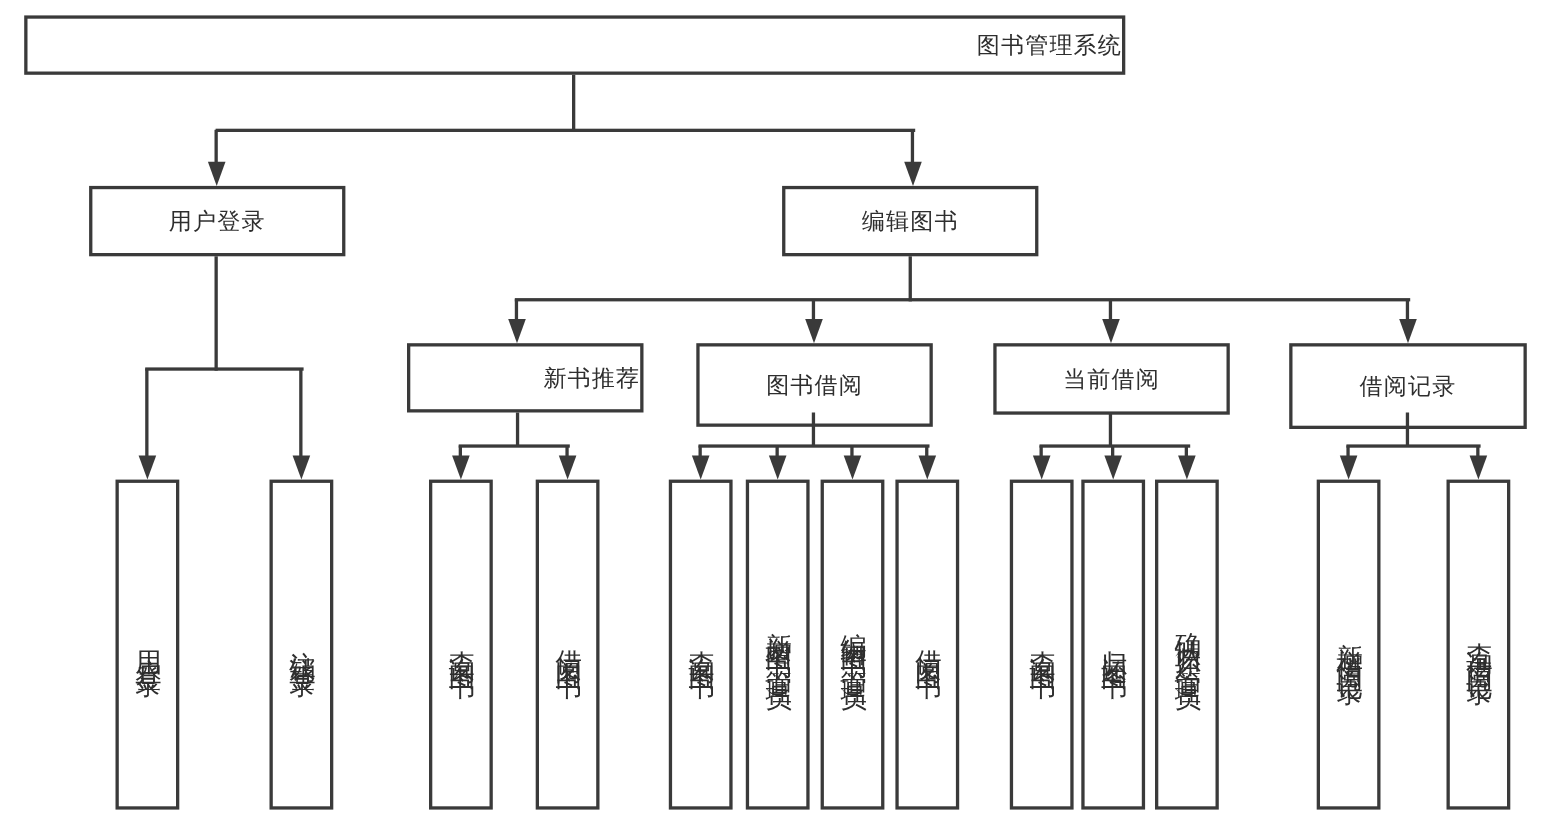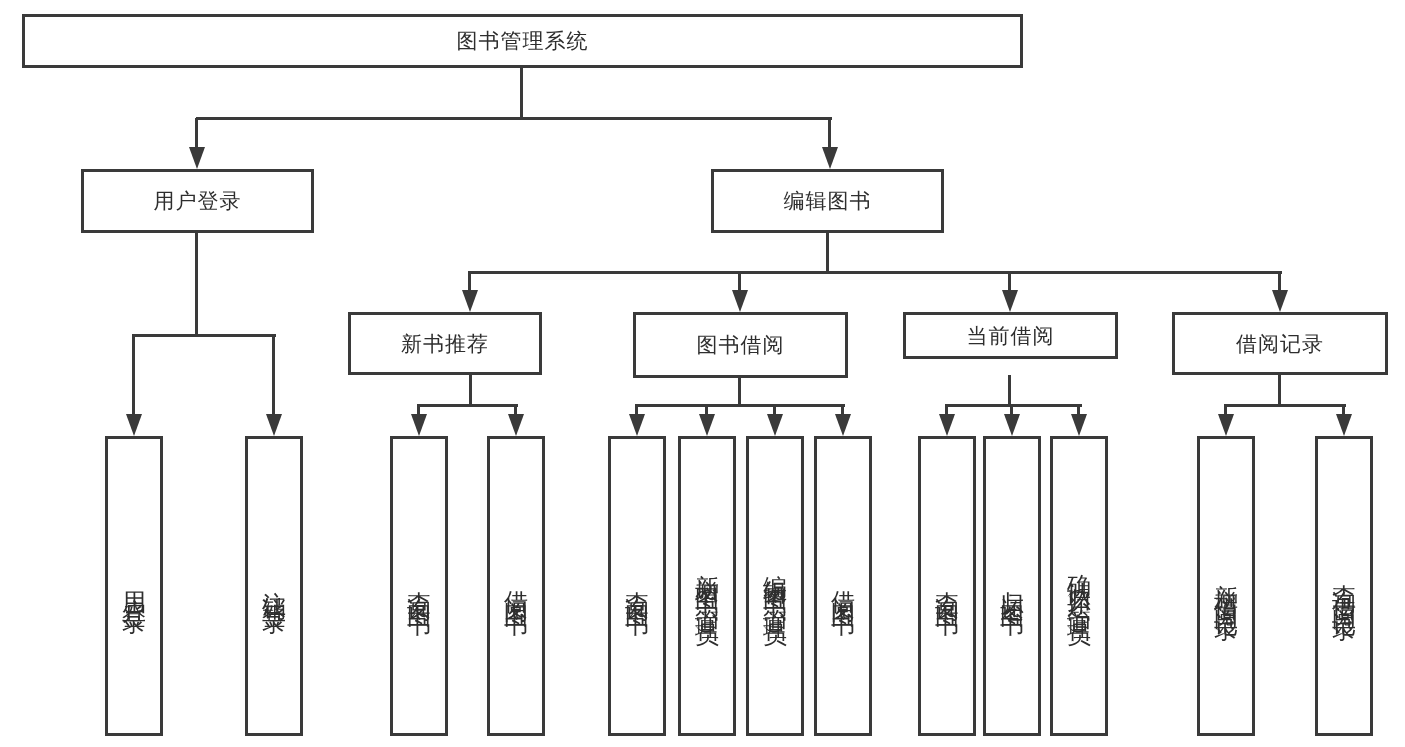--- a/index.html
+++ b/index.html
@@ -52,41 +52,41 @@
     letter-spacing:1px;
     z-index:5;
     white-space:nowrap;
   }
 </style>
 </head>
 <body>
 
 <div class="canvas">
 
-  <div class="box hbox" style="left:22px;top:14px;width:1001px;height:54px;">
+  <div class="box hbox" style="left:22px;top:14px;width:1001px;height:54px;justify-content:flex-end;">
     <span>图书管理系统</span>
   </div>
 
   <div class="box hbox" style="left:81px;top:169px;width:233px;height:64px;">
     <span>用户登录</span>
   </div>
   <div class="box hbox" style="left:711px;top:169px;width:233px;height:64px;">
     <span>编辑图书</span>
   </div>
 
-  <div class="box hbox" style="left:348px;top:312px;width:194px;height:63px;">
+  <div class="box hbox" style="left:370px;top:312px;width:215px;height:63px;justify-content:flex-end;">
     <span>新书推荐</span>
   </div>
-  <div class="box hbox" style="left:633px;top:312px;width:215px;height:66px;">
+  <div class="box hbox" style="left:633px;top:312px;width:215px;height:76px;">
     <span>图书借阅</span>
   </div>
-  <div class="box hbox" style="left:903px;top:312px;width:215px;height:47px;">
+  <div class="box hbox" style="left:903px;top:312px;width:215px;height:65px;">
     <span>当前借阅</span>
   </div>
-  <div class="box hbox" style="left:1172px;top:312px;width:216px;height:63px;">
+  <div class="box hbox" style="left:1172px;top:312px;width:216px;height:78px;">
     <span>借阅记录</span>
   </div>
 
   <div class="box leaf" style="left:105px;">
     <span>用户登录</span>
   </div>
   <div class="box leaf" style="left:245px;">
     <span>注销登录</span>
   </div>
 

